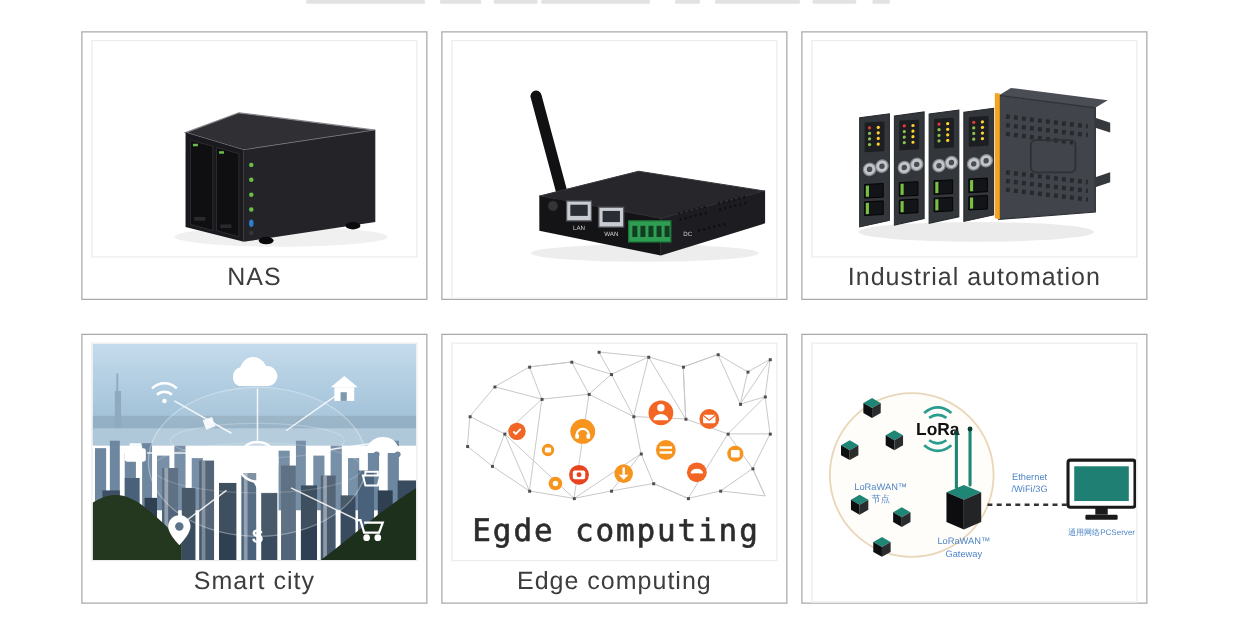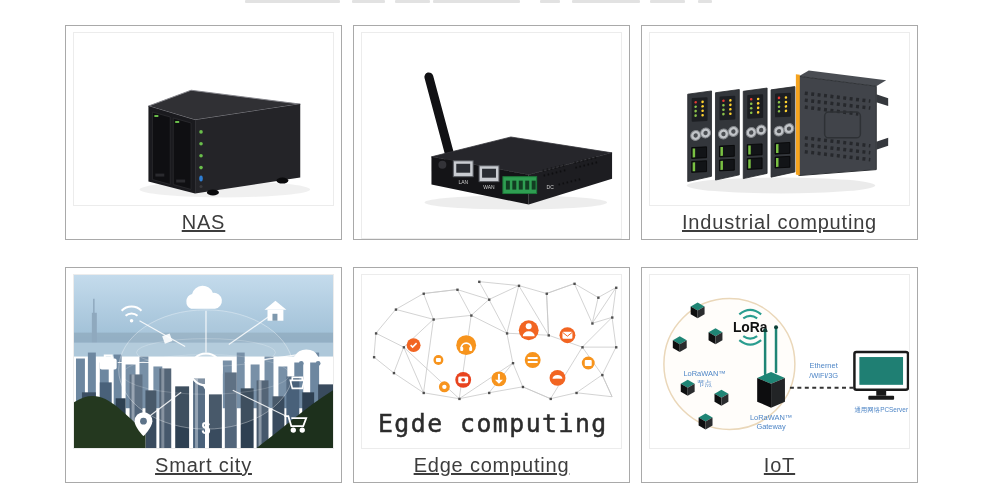--- a/index.html
+++ b/index.html
@@ -11,21 +11,21 @@
   .grid { position:absolute; left:65px; top:25px;
           display:grid; grid-template-columns:repeat(3,277px);
           grid-template-rows:215px 216px; column-gap:11px; row-gap:27px; }
   .card { border:1px solid #a9a9a9; background:#fff; display:flex; flex-direction:column;
           padding:6px 7px 0 7px; cursor:pointer; }
   .imgbox { flex:1 1 auto; border:1px solid #ececec; background:#fff; overflow:hidden;
             display:flex; align-items:center; justify-content:center; position:relative; }
   .imgbox svg { display:block; }
   .card.full .imgbox svg { width:100%; height:100%; }
   .caption { height:33px; display:flex; align-items:center; justify-content:center;
-             font-size:20px; color:#3d3d3d; letter-spacing:0.8px;text-decoration:underline; }
+             font-size:20px; color:#3d3d3d; letter-spacing:0.8px; }
 </style>
 </head>
 <body>
 
 <div class="remnant">
   <span style="left:245px;width:95px"></span>
   <span style="left:352px;width:33px"></span>
   <span style="left:395px;width:35px"></span>
   <span style="left:433px;width:87px"></span>
   <span style="left:540px;width:20px"></span>
@@ -163,21 +163,21 @@
         </g>
 
         <g transform="skewY(-3)">
           <use href="#mod" x="38" y="58"></use>
           <use href="#mod" x="66" y="58"></use>
           <use href="#mod" x="94" y="58"></use>
           <use href="#mod" x="122" y="58"></use>
         </g>
       </svg>
     </div>
-    <div class="caption">Industrial computing</div>
+    <div class="caption">Industrial automation</div>
   </div>
 
   <div class="card full">
     <div class="imgbox">
       <svg viewBox="0 0 261 174" preserveAspectRatio="none">
         <defs>
           <linearGradient id="sky" x1="0" y1="0" x2="0" y2="1">
             <stop offset="0" stop-color="#c4dbec"></stop>
               <stop offset="1" stop-color="#97b9d1"></stop>
           </linearGradient>
@@ -429,16 +429,15 @@
 
         <g>
           <rect x="206" y="76" width="54" height="38" rx="2" fill="#fff" stroke="#1a1a1a" stroke-width="2.5"></rect>
           <rect x="211" y="81" width="44" height="28" fill="#1f7f73"></rect>
           <rect x="228" y="114" width="10" height="6" fill="#1a1a1a"></rect>
           <rect x="220" y="120" width="26" height="4" rx="1" fill="#1a1a1a"></rect>
         </g>
         <text x="233" y="136" font-size="6.5" fill="#4f86c6" text-anchor="middle">通用网络PCServer</text>
       </svg>
     </div>
-    <div class="caption">IoT</div>
   </div>
 
 </div>
 
 </body></html>

